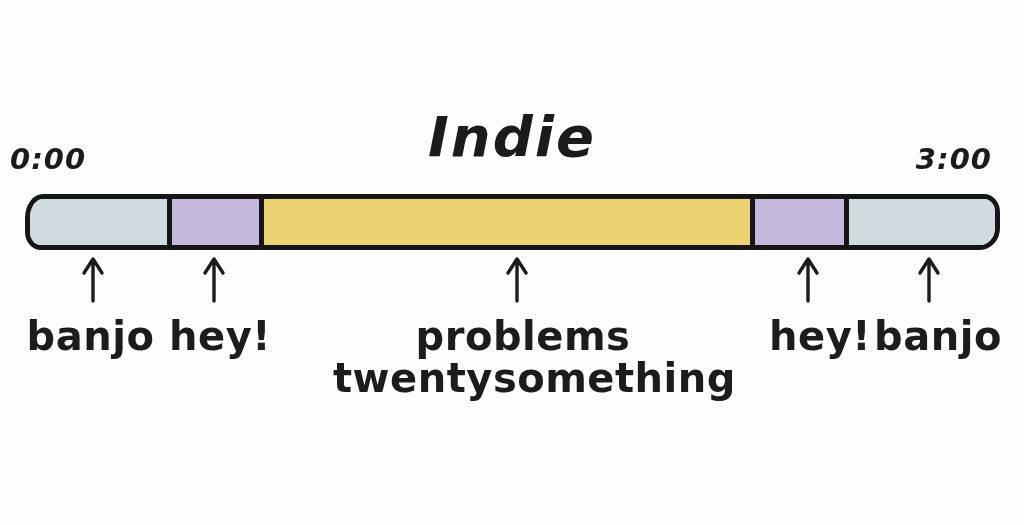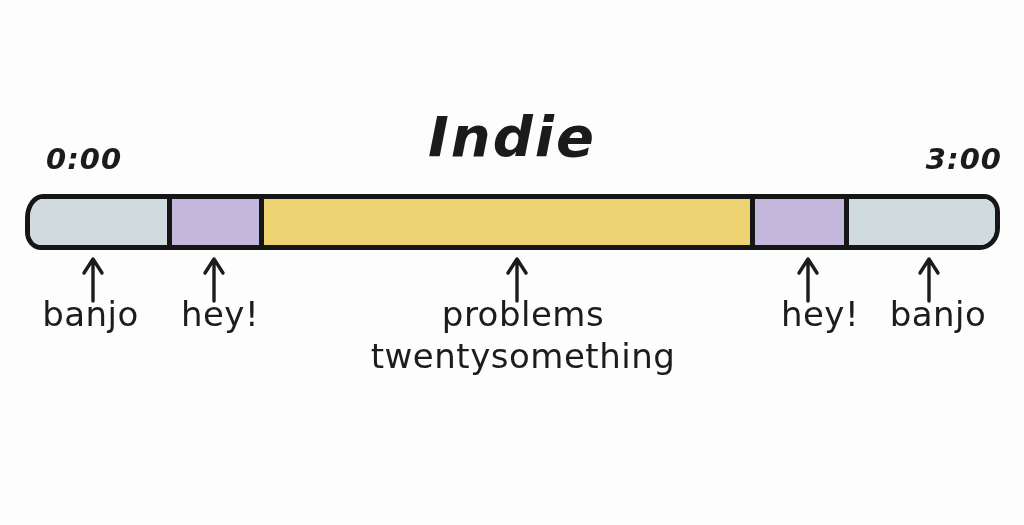--- a/index.html
+++ b/index.html
@@ -27,22 +27,22 @@
   }
   .time-label {
     position: absolute;
     top: 142px;
     font-style: italic;
     font-weight: bold;
     font-size: 29px;
     letter-spacing: 1px;
     color: #1b1b1b;
   }
-  .time-start { left: 10px; margin-left: 36px; }
-  .time-end { right: 22px; }
+  .time-start { left: 10px; }
+  .time-end { right: 32px; }
   .bar {
     position: absolute;
     left: 25px; top: 194px;
     width: 975px; height: 56px;
     box-sizing: border-box;
     border: 5px solid #161616;
     border-radius: 18px 16px 20px 16px / 24px 18px 22px 18px;
     display: flex;
     overflow: hidden;
     background: #e8e8e8;
@@ -54,24 +54,24 @@
     flex: 0 0 auto;
   }
   .seg:last-child { border-right: none; }
   .arrow {
     position: absolute;
     top: 255px;
     width: 28px; height: 48px;
   }
   .lbl {
     position: absolute;
-    top: 293px;
+    top: 315px;
     text-align: center;
-    font-weight: normal;
-    font-size: 34px;
+    font-weight: bold;
+    font-size: 40px;
     line-height: 42px;
     color: #1c1c1c;
     letter-spacing: 0.5px;
   }
   .lbl span { display: block; }
   .lbl-0 { left: 18px;  width: 145px; }
   .lbl-1 { left: 160px; width: 120px; }
   .lbl-2 { left: 333px; width: 380px; }
   .lbl-3 { left: 758px; width: 124px; }
   .lbl-4 { left: 856px; width: 164px; }

